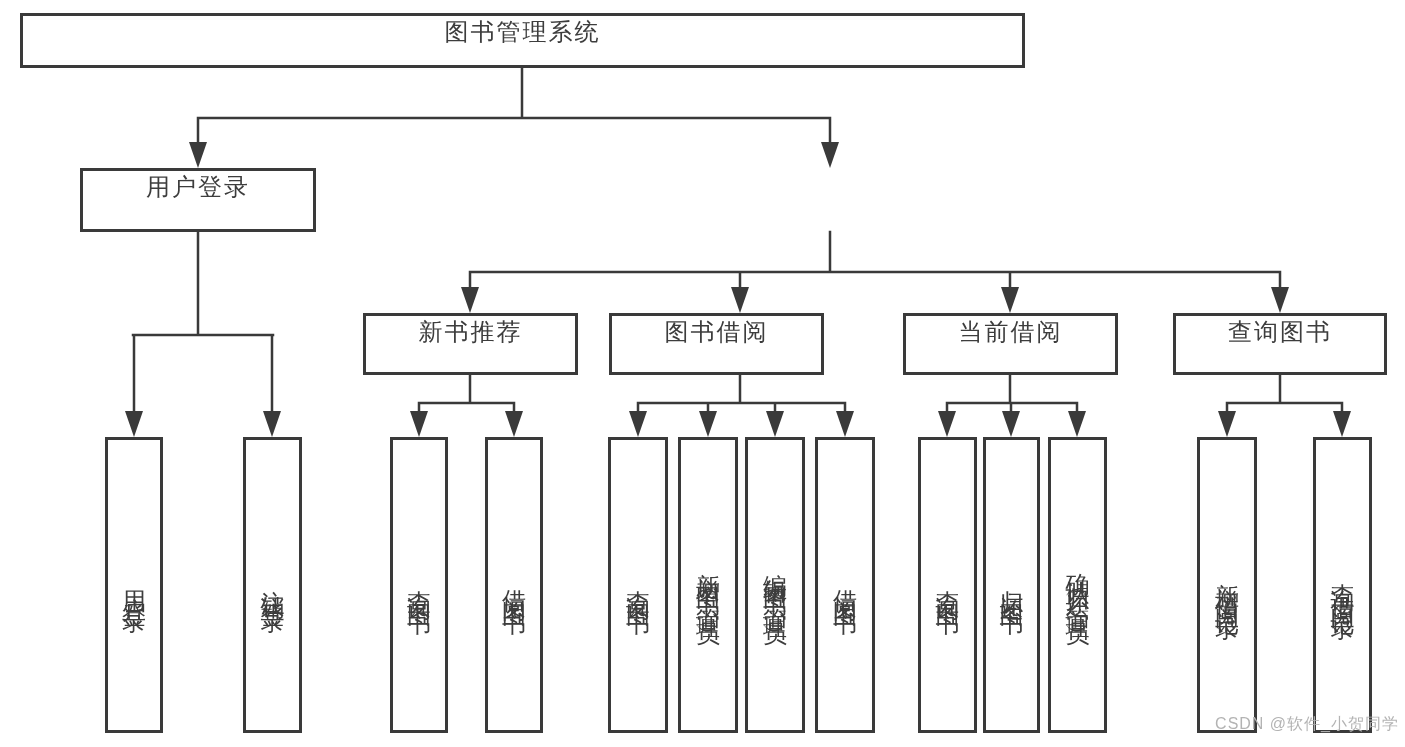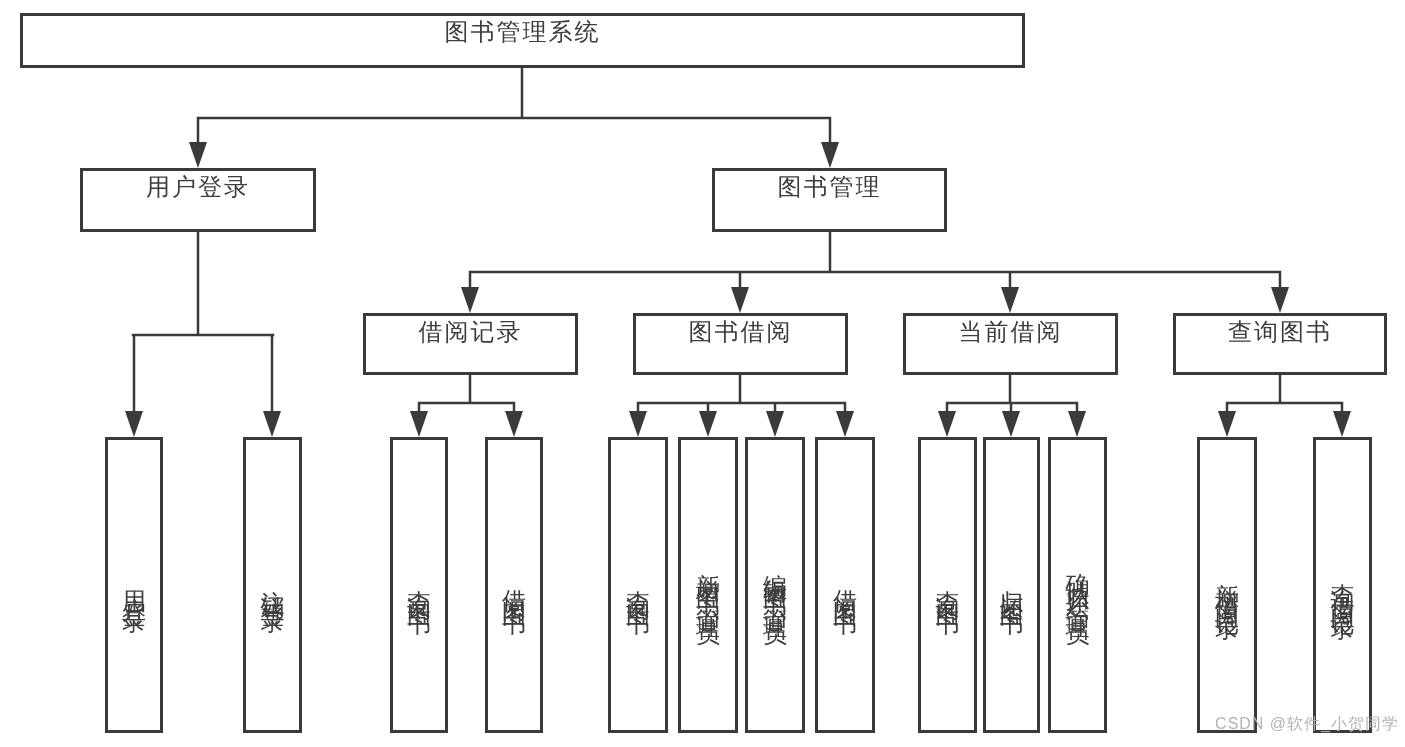--- a/index.html
+++ b/index.html
@@ -52,21 +52,21 @@
     text-orientation: mixed;
     letter-spacing: 7px;
     line-height: 1;
     white-space: nowrap;
   }
   
   .n-root        { left: 20px;   top: 13px;  width: 1005px; height: 55px; }
   .n-user-login  { left: 80px;   top: 168px; width: 236px;  height: 64px; }
   .n-book-mgmt   { left: 712px;  top: 168px; width: 235px;  height: 64px; }
   .n-new-book    { left: 363px;  top: 313px; width: 215px;  height: 62px; }
-  .n-book-borrow { left: 633px;  top: 313px; width: 215px;  height: 62px; }
+  .n-book-borrow { left: 609px;  top: 313px; width: 215px;  height: 62px; }
   .n-current     { left: 903px;  top: 313px; width: 215px;  height: 62px; }
   .n-records     { left: 1173px; top: 313px; width: 214px;  height: 62px; }
   .lf-1a { left: 105px;  width: 58px; }
   .lf-1b { left: 243px;  width: 59px; }
   .lf-2a { left: 390px;  width: 58px; }
   .lf-2b { left: 485px;  width: 58px; }
   .lf-3a { left: 608px;  width: 60px; }
   .lf-3b { left: 678px;  width: 60px; }
   .lf-3c { left: 745px;  width: 60px; }
   .lf-3d { left: 815px;  width: 60px; }
@@ -122,26 +122,23 @@
     </g>
   </svg>
 
   <div class="node n-root">
     <span>图书管理系统</span>
   </div>
 
   <div class="node n-user-login">
     <span>用户登录</span>
   </div>
-  <div class="node n-book-mgmt">
-    <span>图书管理</span>
-  </div>
 
   <div class="node n-new-book">
-    <span>借阅记录</span>
+    <span>新书推荐</span>
   </div>
   <div class="node n-book-borrow">
     <span>图书借阅</span>
   </div>
   <div class="node n-current">
     <span>当前借阅</span>
   </div>
   <div class="node n-records">
     <span>查询图书</span>
   </div>

